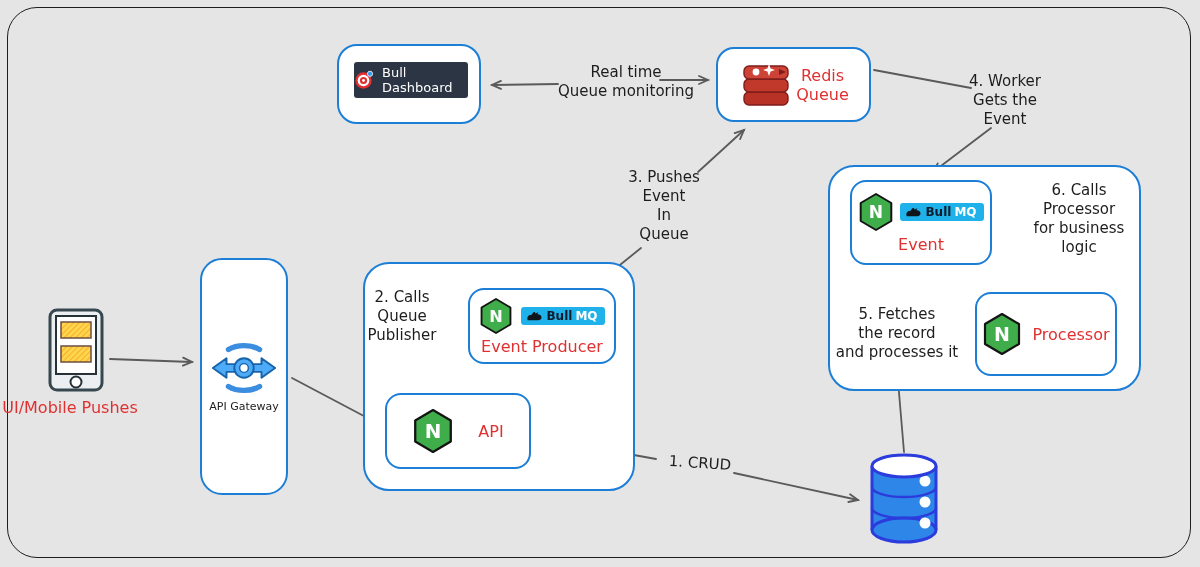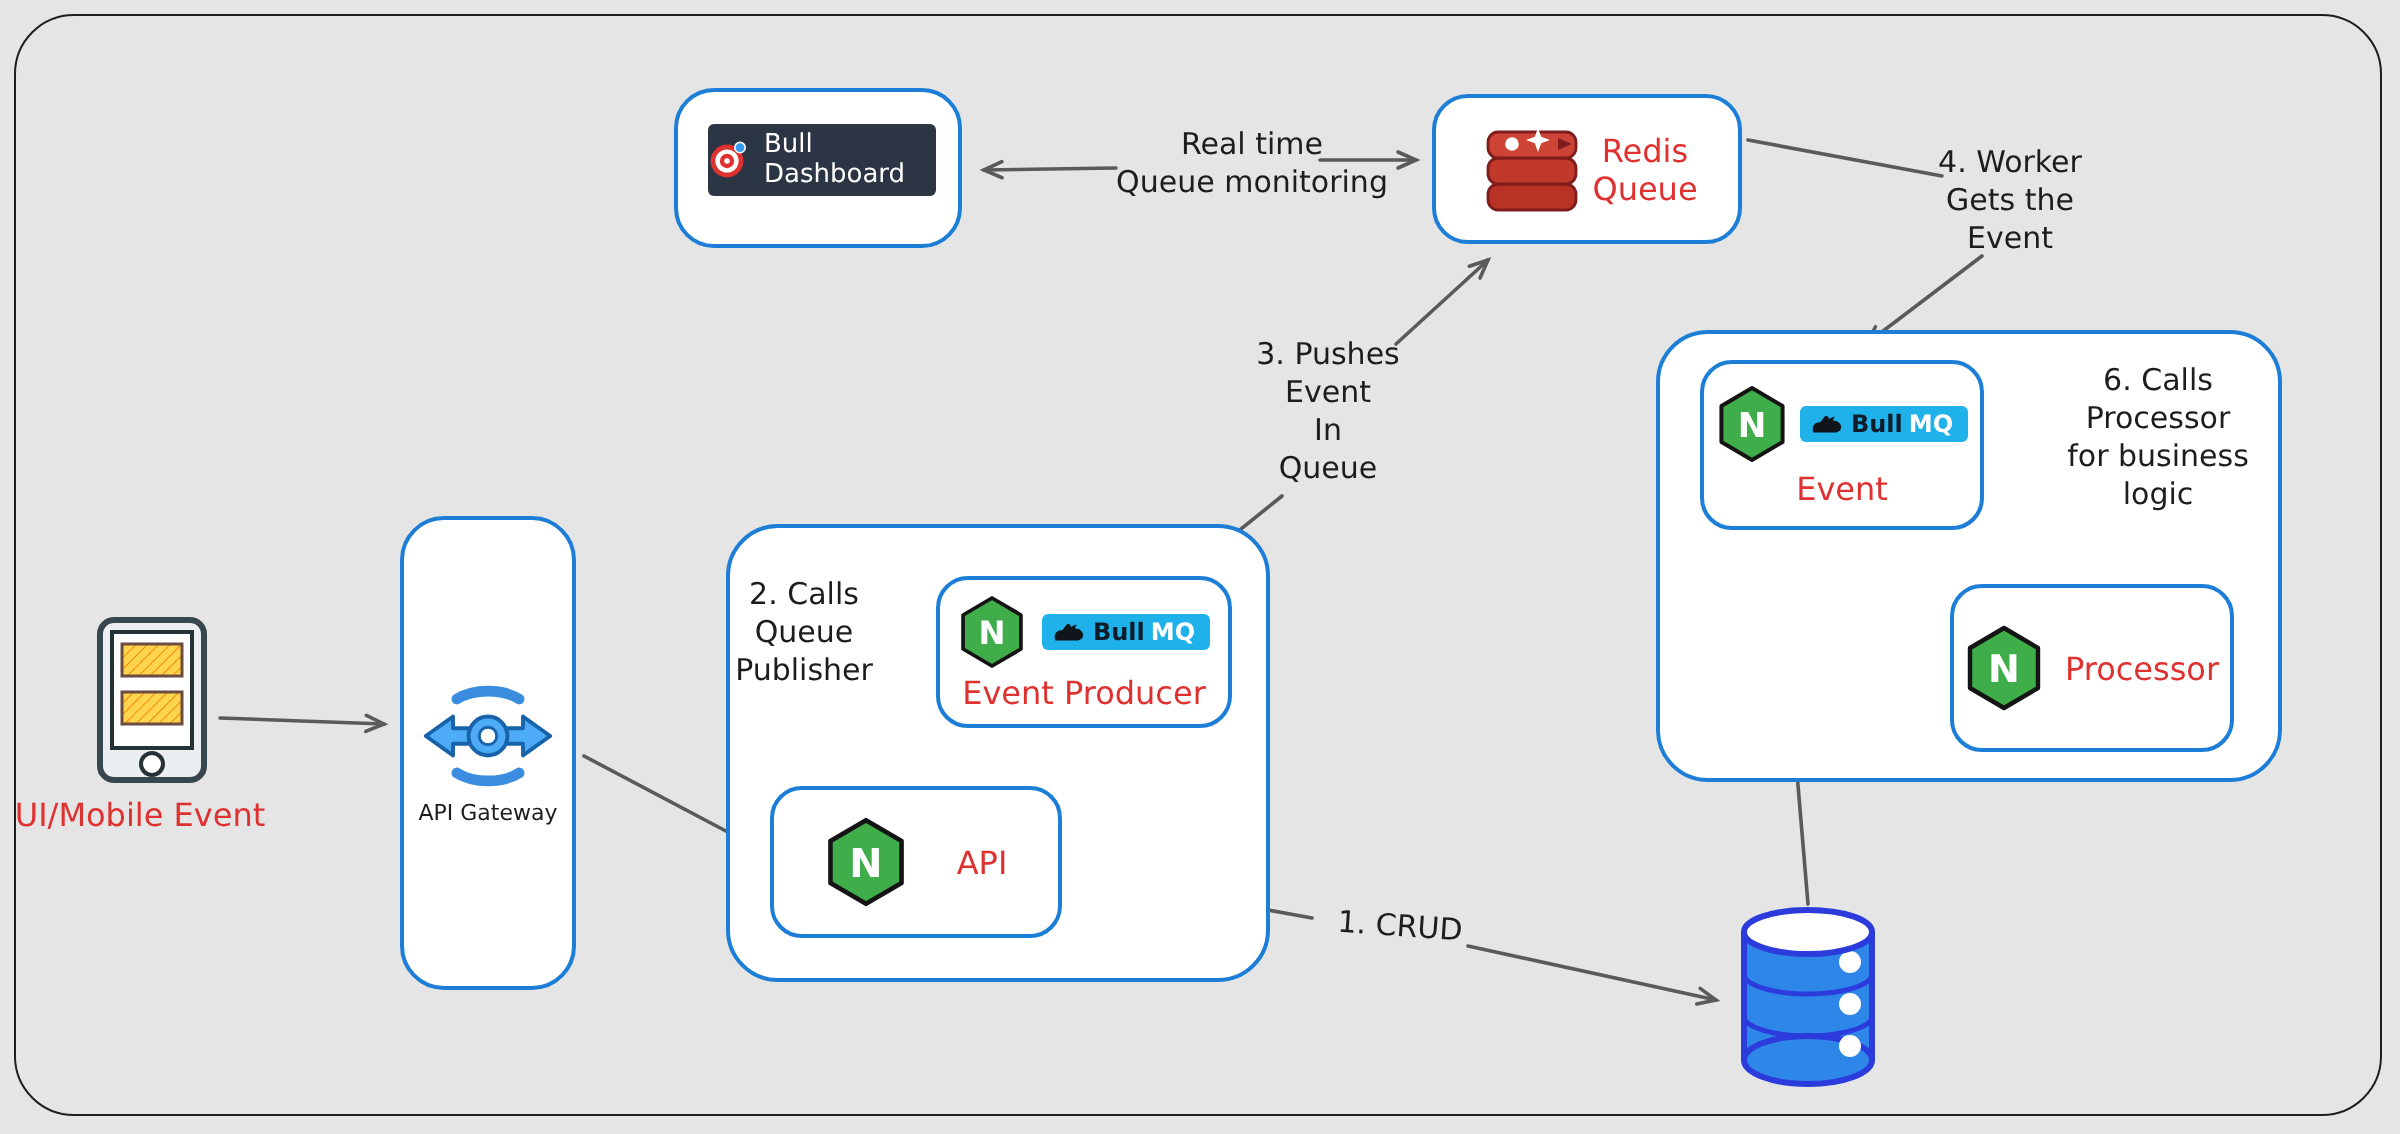--- a/index.html
+++ b/index.html
@@ -167,20 +167,23 @@
   <div class="node row" style="left:975px;top:292px;width:142px;height:84px;gap:10px;">
     <span>
       <svg width="40" height="44" viewBox="0 0 40 44">
         <polygon points="20,2 37,12 37,32 20,42 3,32 3,12" fill="#3fae4a" stroke="#141414" stroke-width="2.2" stroke-linejoin="round"></polygon>
         <text x="20" y="29" text-anchor="middle" font-family="DejaVu Sans, sans-serif" font-size="19" font-weight="bold" fill="#ffffff">N</text>
       </svg>
     </span>
     <span class="red-label">Processor</span>
   </div>
 
+  <div class="hand" style="left:817px;top:305px;width:160px;">5. Fetches
+the record
+and processes it</div>
 
   <div class="node group" style="left:363px;top:262px;width:272px;height:229px;"></div>
 
   <div class="hand" style="left:352px;top:288px;width:100px;">2. Calls
 Queue
 Publisher</div>
 
   <div class="node" style="left:468px;top:288px;width:148px;height:76px;">
     <div class="col" style="gap:2px;">
       <div class="row" style="gap:8px;">
@@ -235,21 +238,21 @@
           <line x1="0" y1="0" x2="0" y2="4" stroke="#f08c00" stroke-width="1"></line>
         </pattern>
       </defs>
       <rect x="2" y="2" width="52" height="80" rx="7" fill="#eceff1" stroke="#37474f" stroke-width="3"></rect>
       <rect x="8" y="8" width="40" height="58" fill="#ffffff" stroke="#263238" stroke-width="2"></rect>
       <rect x="13" y="14" width="30" height="16" fill="url(#hatch)" stroke="#6d4c41" stroke-width="1.5"></rect>
       <rect x="13" y="38" width="30" height="16" fill="url(#hatch)" stroke="#6d4c41" stroke-width="1.5"></rect>
       <circle cx="28" cy="74" r="5.5" fill="#ffffff" stroke="#263238" stroke-width="2"></circle>
     </svg>
   </span>
-  <div class="hand red-label" style="left:0px;top:398px;width:140px;position:absolute;text-align:center;">UI/Mobile Event</div>
+  <div class="hand red-label" style="left:0px;top:398px;width:140px;position:absolute;text-align:center;">UI/Mobile Pushes</div>
 
   <div class="hand" style="left:658px;top:454px;width:84px;transform:rotate(4deg);">1. CRUD</div>
 
   <span style="position:absolute;left:866px;top:452px;">
     <svg width="76" height="92" viewBox="0 0 76 92">
       <rect x="6" y="14" width="64" height="64" fill="#2e86e8"></rect>
       <ellipse cx="38" cy="78" rx="32" ry="12" fill="#2e86e8" stroke="#2b3bdc" stroke-width="3"></ellipse>
       <path d="M6 14 V78 M70 14 V78" stroke="#2b3bdc" stroke-width="3" fill="none"></path>
       <path d="M6 35 a32 10 0 0 0 64 0" fill="none" stroke="#2b3bdc" stroke-width="2.5"></path>
       <path d="M6 56 a32 10 0 0 0 64 0" fill="none" stroke="#2b3bdc" stroke-width="2.5"></path>

